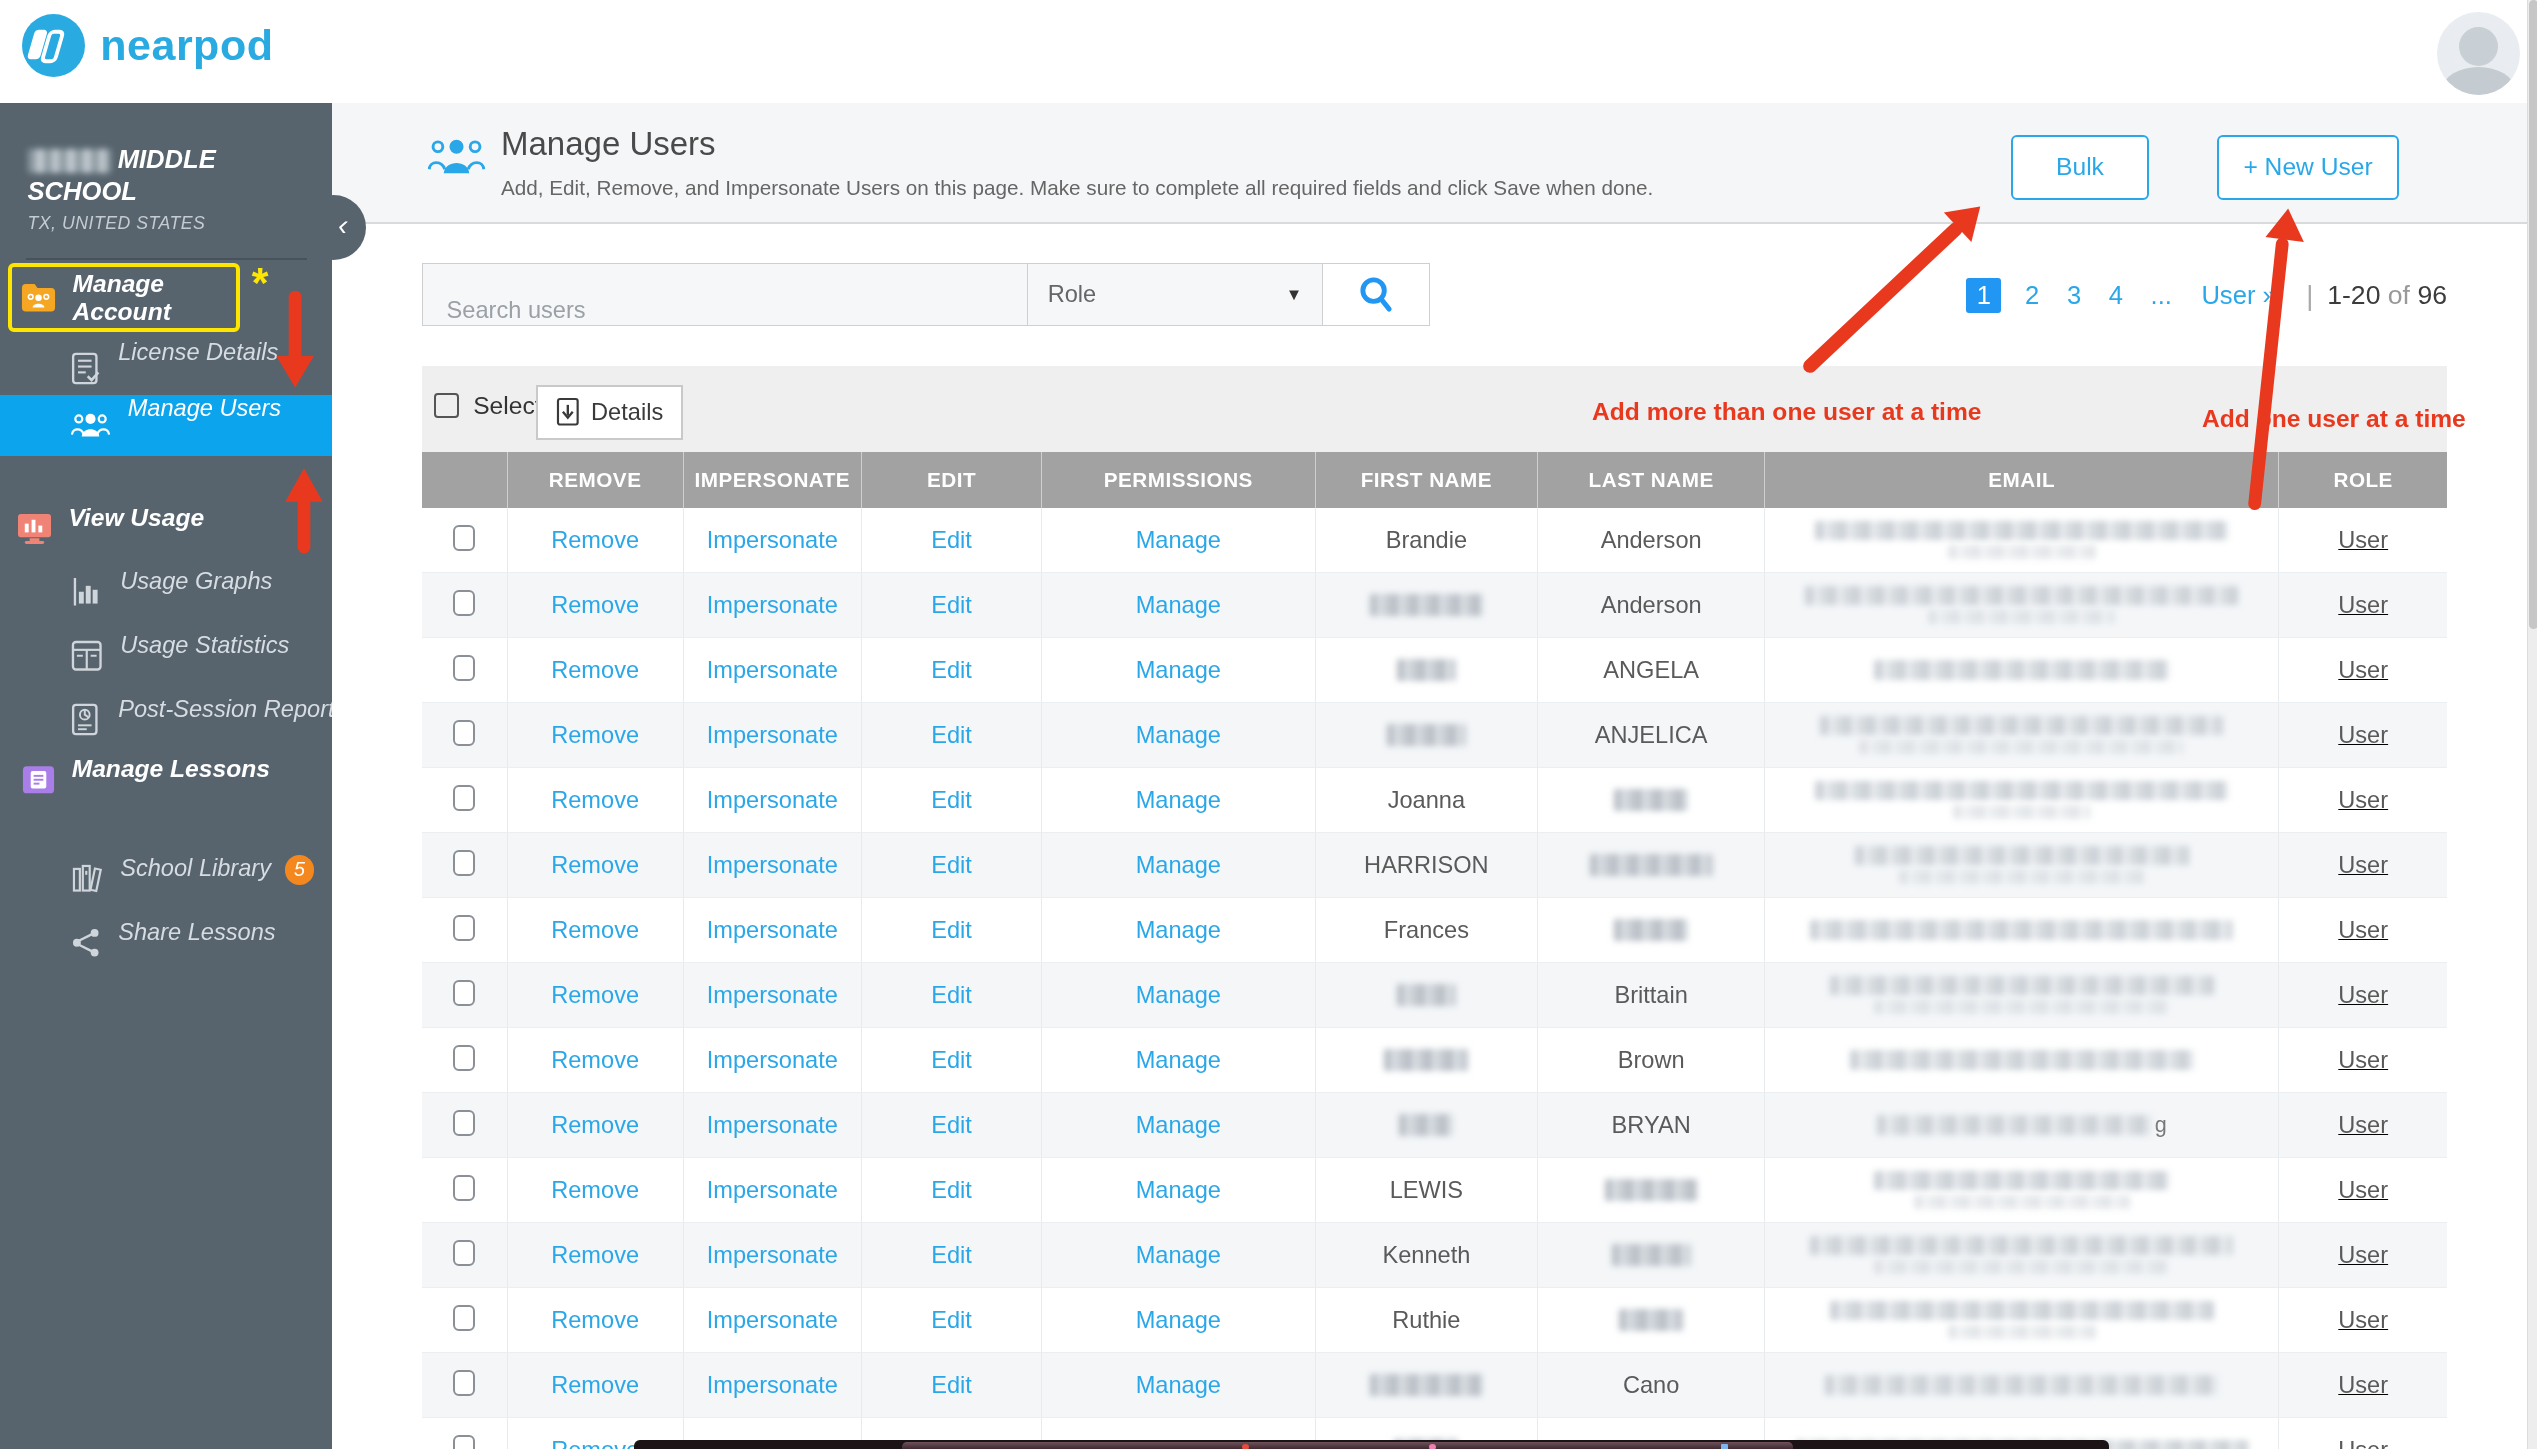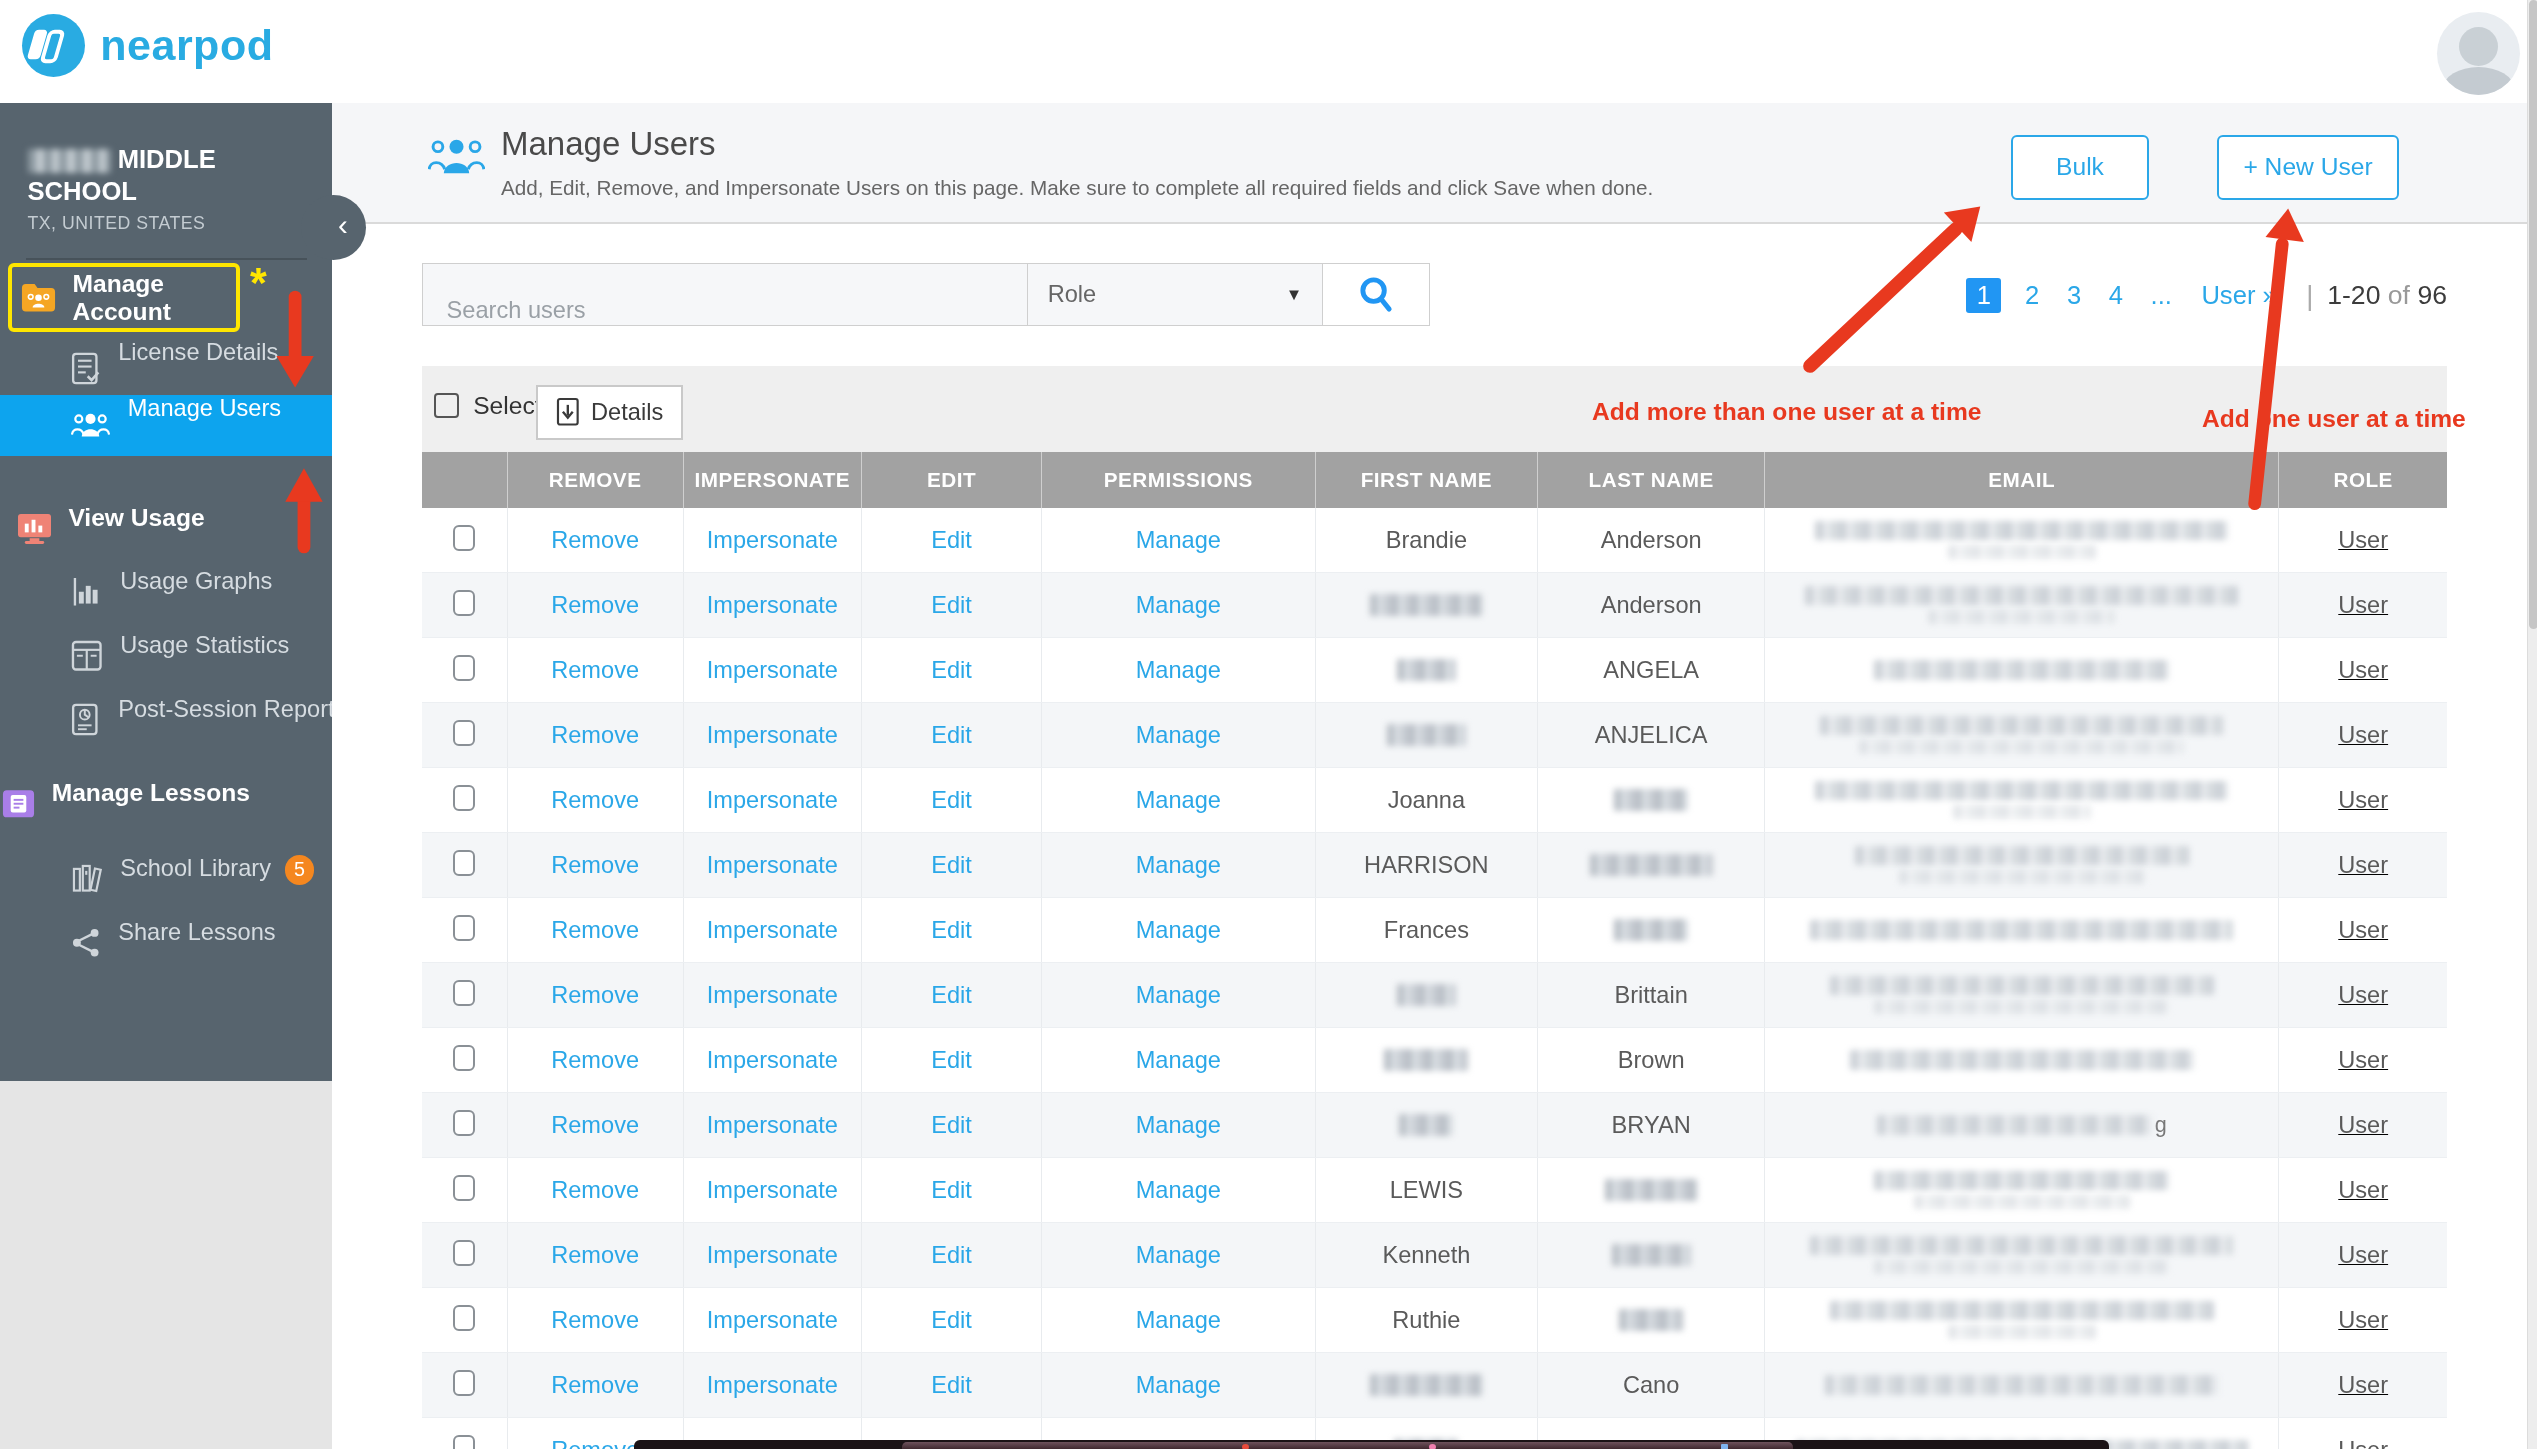--- a/index.html
+++ b/index.html
@@ -9,42 +9,42 @@
   .topbar{position:absolute;left:0;top:0;width:2538px;height:103px;background:#fff;border-bottom:1px solid #ededed;}
   .logo{position:absolute;left:21.6px;top:13.8px;display:flex;align-items:center;}
   .logo-badge{width:63px;height:63px;border-radius:50%;background:#29abe2;position:relative;overflow:hidden;}
   .logo-badge svg{position:absolute;left:0;top:0;}
   .logo-text{font-size:43px;font-weight:bold;color:#29abe2;margin-left:15.7px;letter-spacing:0.5px;}
   .avatar{position:absolute;left:2437px;top:11.8px;width:83px;height:83px;border-radius:50%;background:#e9edf1;overflow:hidden;}
   .avatar .head{position:absolute;left:21.6px;top:15.7px;width:39px;height:39px;border-radius:50%;background:#c9d0d5;}
   .avatar .body{position:absolute;left:5.9px;top:55px;width:71px;height:43px;border-radius:50%;background:#c4cbd1;}
 
   
-  .sidebar{position:absolute;left:0;top:103px;width:332px;height:978px;background:#57646e;color:#dfe4e8;}
+  .sidebar{position:absolute;left:0;top:103px;width:332px;height:1346px;background:#57646e;color:#dfe4e8;font-style:italic;}
   .school{position:absolute;left:27.5px;top:41px;width:285px;}
   .school-line{font-size:25.6px;font-weight:bold;color:#fff;line-height:31.5px;}
   .school-loc{font-size:17.7px;color:#c4ccd2;margin-top:5.9px;letter-spacing:0.5px;}
   .side-divider{position:absolute;left:25.6px;top:155px;width:281px;height:2px;background:rgba(0,0,0,.18);}
   .collapse-knob{position:absolute;left:301px;top:92px;width:65px;height:65px;border-radius:50%;background:#57646e;z-index:6;}
   .collapse-knob span{position:absolute;left:37px;top:12.8px;color:#fff;font-size:29.5px;}
 
   .side-row{position:absolute;left:0;width:332px;display:flex;}
   .side-head-label{font-size:24.6px;font-weight:bold;color:#fff;margin-left:15.7px;}
   .side-item-label{font-size:23.6px;color:#d6dce1;margin-left:17.7px;}
   .icon-box{flex:0 0 auto;display:flex;align-items:center;justify-content:center;}
   .ma-box{position:absolute;left:7.9px;top:160px;width:232px;height:69px;border:4.9px solid #ffe600;border-radius:5.9px;box-sizing:border-box;display:flex;align-items:center;padding-left:7.9px;}
   .asterisk{position:absolute;left:250px;top:155px;color:#ffe600;font-size:43px;font-weight:bold;}
   .row-license{top:236px;height:59px;padding-left:71px;}
   .row-users{top:292px;height:61px;background:#0da4ee;padding-left:71px;}
   .row-users .side-item-label{color:#fff;}
   .row-viewusage{top:401px;height:49px;padding-left:15.7px;}
   .row-ugraphs{top:465px;height:47px;padding-left:71px;}
   .row-ustats{top:529px;height:47px;padding-left:71px;}
   .row-psr{top:593px;height:47px;padding-left:71px;}
-  .row-mlessons{top:676px;height:49px;padding-left:1px;}
+  .row-mlessons{top:652px;height:49px;padding-left:1px;margin-left:20px;}
   .row-slib{top:752px;height:47px;padding-left:71px;}
   .row-share{top:816px;height:47px;padding-left:71px;}
   .badge{display:inline-flex;align-items:center;justify-content:center;width:29.5px;height:29.5px;border-radius:50%;background:#f5871f;color:#fff;font-size:19.7px;margin-left:13.8px;}
 
   
   .content{position:absolute;left:332px;top:103px;width:2205px;height:1346px;background:#fff;}
   .page-header{position:absolute;left:0;top:0;width:2205px;height:121px;background:#f5f6f8;border-bottom:2px solid #dadada;box-sizing:border-box;}
   .title-icon{position:absolute;left:96px;top:33px;}
   .page-title{position:absolute;left:169px;top:21.6px;font-size:33px;color:#4a4a4a;}
   .page-sub{position:absolute;left:169px;top:73px;font-size:20.7px;color:#666;}

